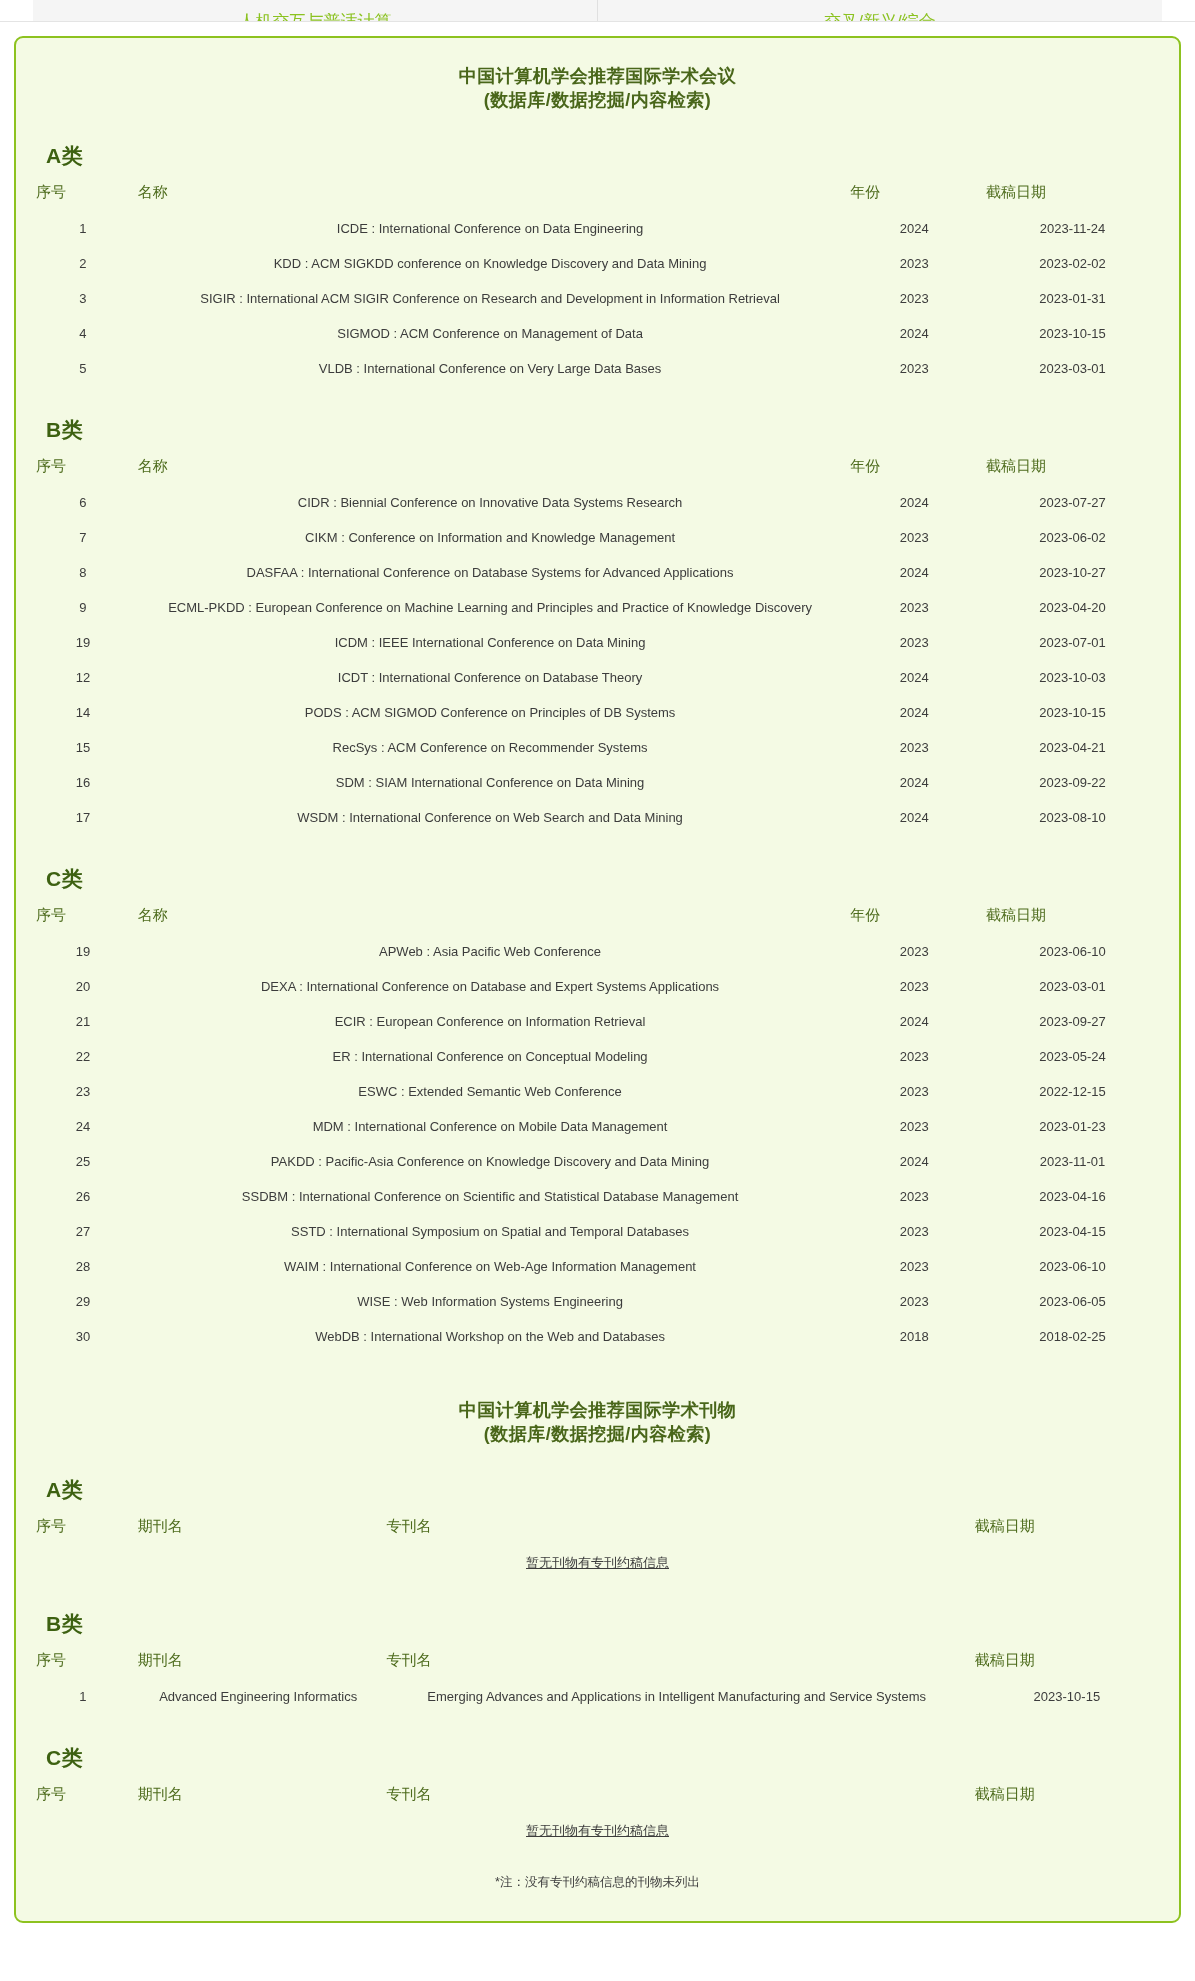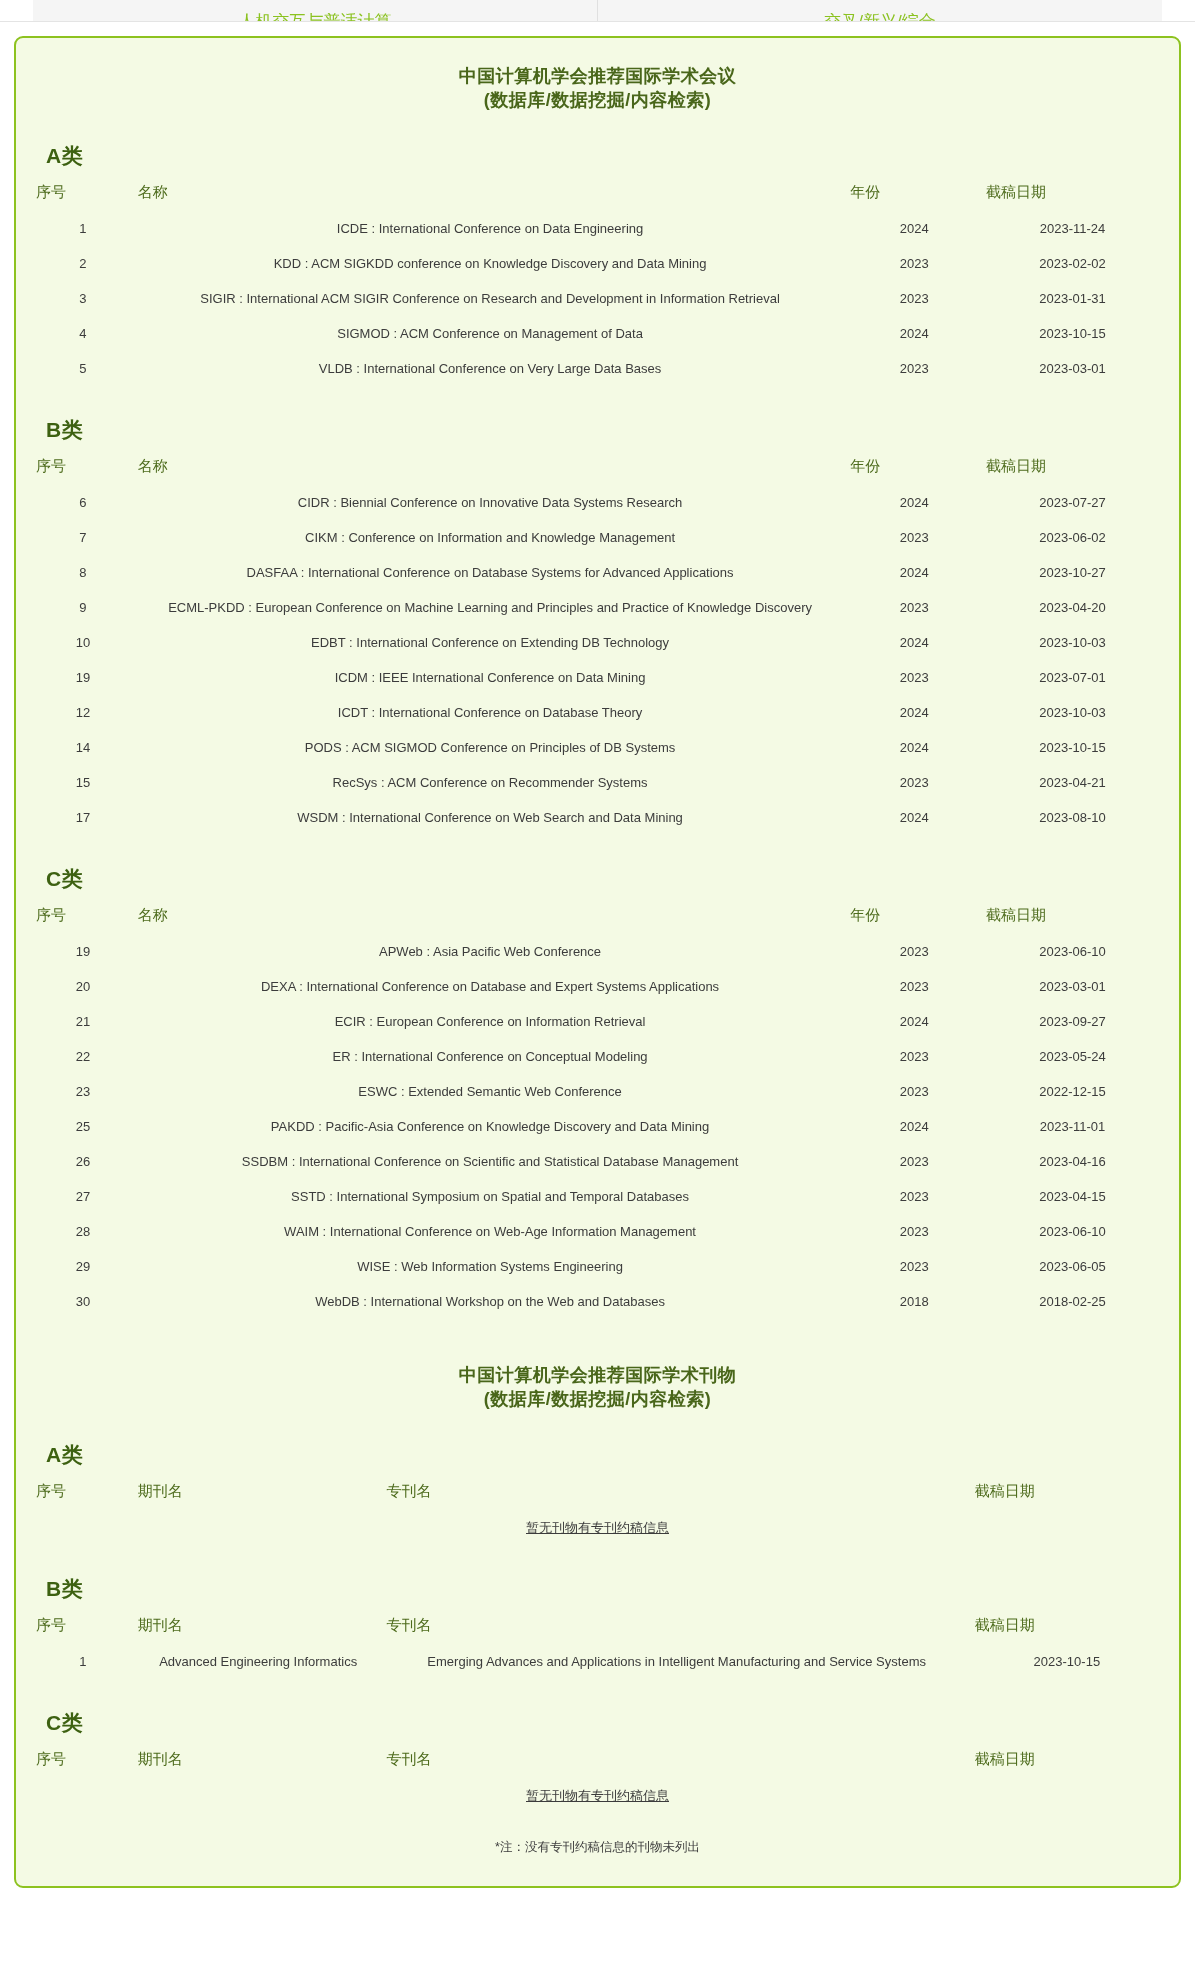--- a/index.html
+++ b/index.html
@@ -217,26 +217,20 @@
             <td>2024</td>
             <td>2023-10-27</td>
           </tr>
           <tr>
             <td>9</td>
             <td>ECML-PKDD : European Conference on Machine Learning and Principles and Practice of Knowledge Discovery</td>
             <td>2023</td>
             <td>2023-04-20</td>
           </tr>
           <tr>
-            <td>10</td>
-            <td>EDBT : International Conference on Extending DB Technology</td>
-            <td>2024</td>
-            <td>2023-10-03</td>
-          </tr>
-          <tr>
             <td>19</td>
             <td>ICDM : IEEE International Conference on Data Mining</td>
             <td>2023</td>
             <td>2023-07-01</td>
           </tr>
           <tr>
             <td>12</td>
             <td>ICDT : International Conference on Database Theory</td>
             <td>2024</td>
             <td>2023-10-03</td>
@@ -245,20 +239,26 @@
             <td>14</td>
             <td>PODS : ACM SIGMOD Conference on Principles of DB Systems</td>
             <td>2024</td>
             <td>2023-10-15</td>
           </tr>
           <tr>
             <td>15</td>
             <td>RecSys : ACM Conference on Recommender Systems</td>
             <td>2023</td>
             <td>2023-04-21</td>
+          </tr>
+          <tr>
+            <td>16</td>
+            <td>SDM : SIAM International Conference on Data Mining</td>
+            <td>2024</td>
+            <td>2023-09-22</td>
           </tr>
           <tr>
             <td>17</td>
             <td>WSDM : International Conference on Web Search and Data Mining</td>
             <td>2024</td>
             <td>2023-08-10</td>
           </tr>
         </tbody>
       </table>
       <div class="cat-heading">C类</div>
@@ -302,20 +302,26 @@
             <td>2023</td>
             <td>2023-05-24</td>
           </tr>
           <tr>
             <td>23</td>
             <td>ESWC : Extended Semantic Web Conference</td>
             <td>2023</td>
             <td>2022-12-15</td>
           </tr>
           <tr>
+            <td>24</td>
+            <td>MDM : International Conference on Mobile Data Management</td>
+            <td>2023</td>
+            <td>2023-01-23</td>
+          </tr>
+          <tr>
             <td>25</td>
             <td>PAKDD : Pacific-Asia Conference on Knowledge Discovery and Data Mining</td>
             <td>2024</td>
             <td>2023-11-01</td>
           </tr>
           <tr>
             <td>26</td>
             <td>SSDBM : International Conference on Scientific and Statistical Database Management</td>
             <td>2023</td>
             <td>2023-04-16</td>

